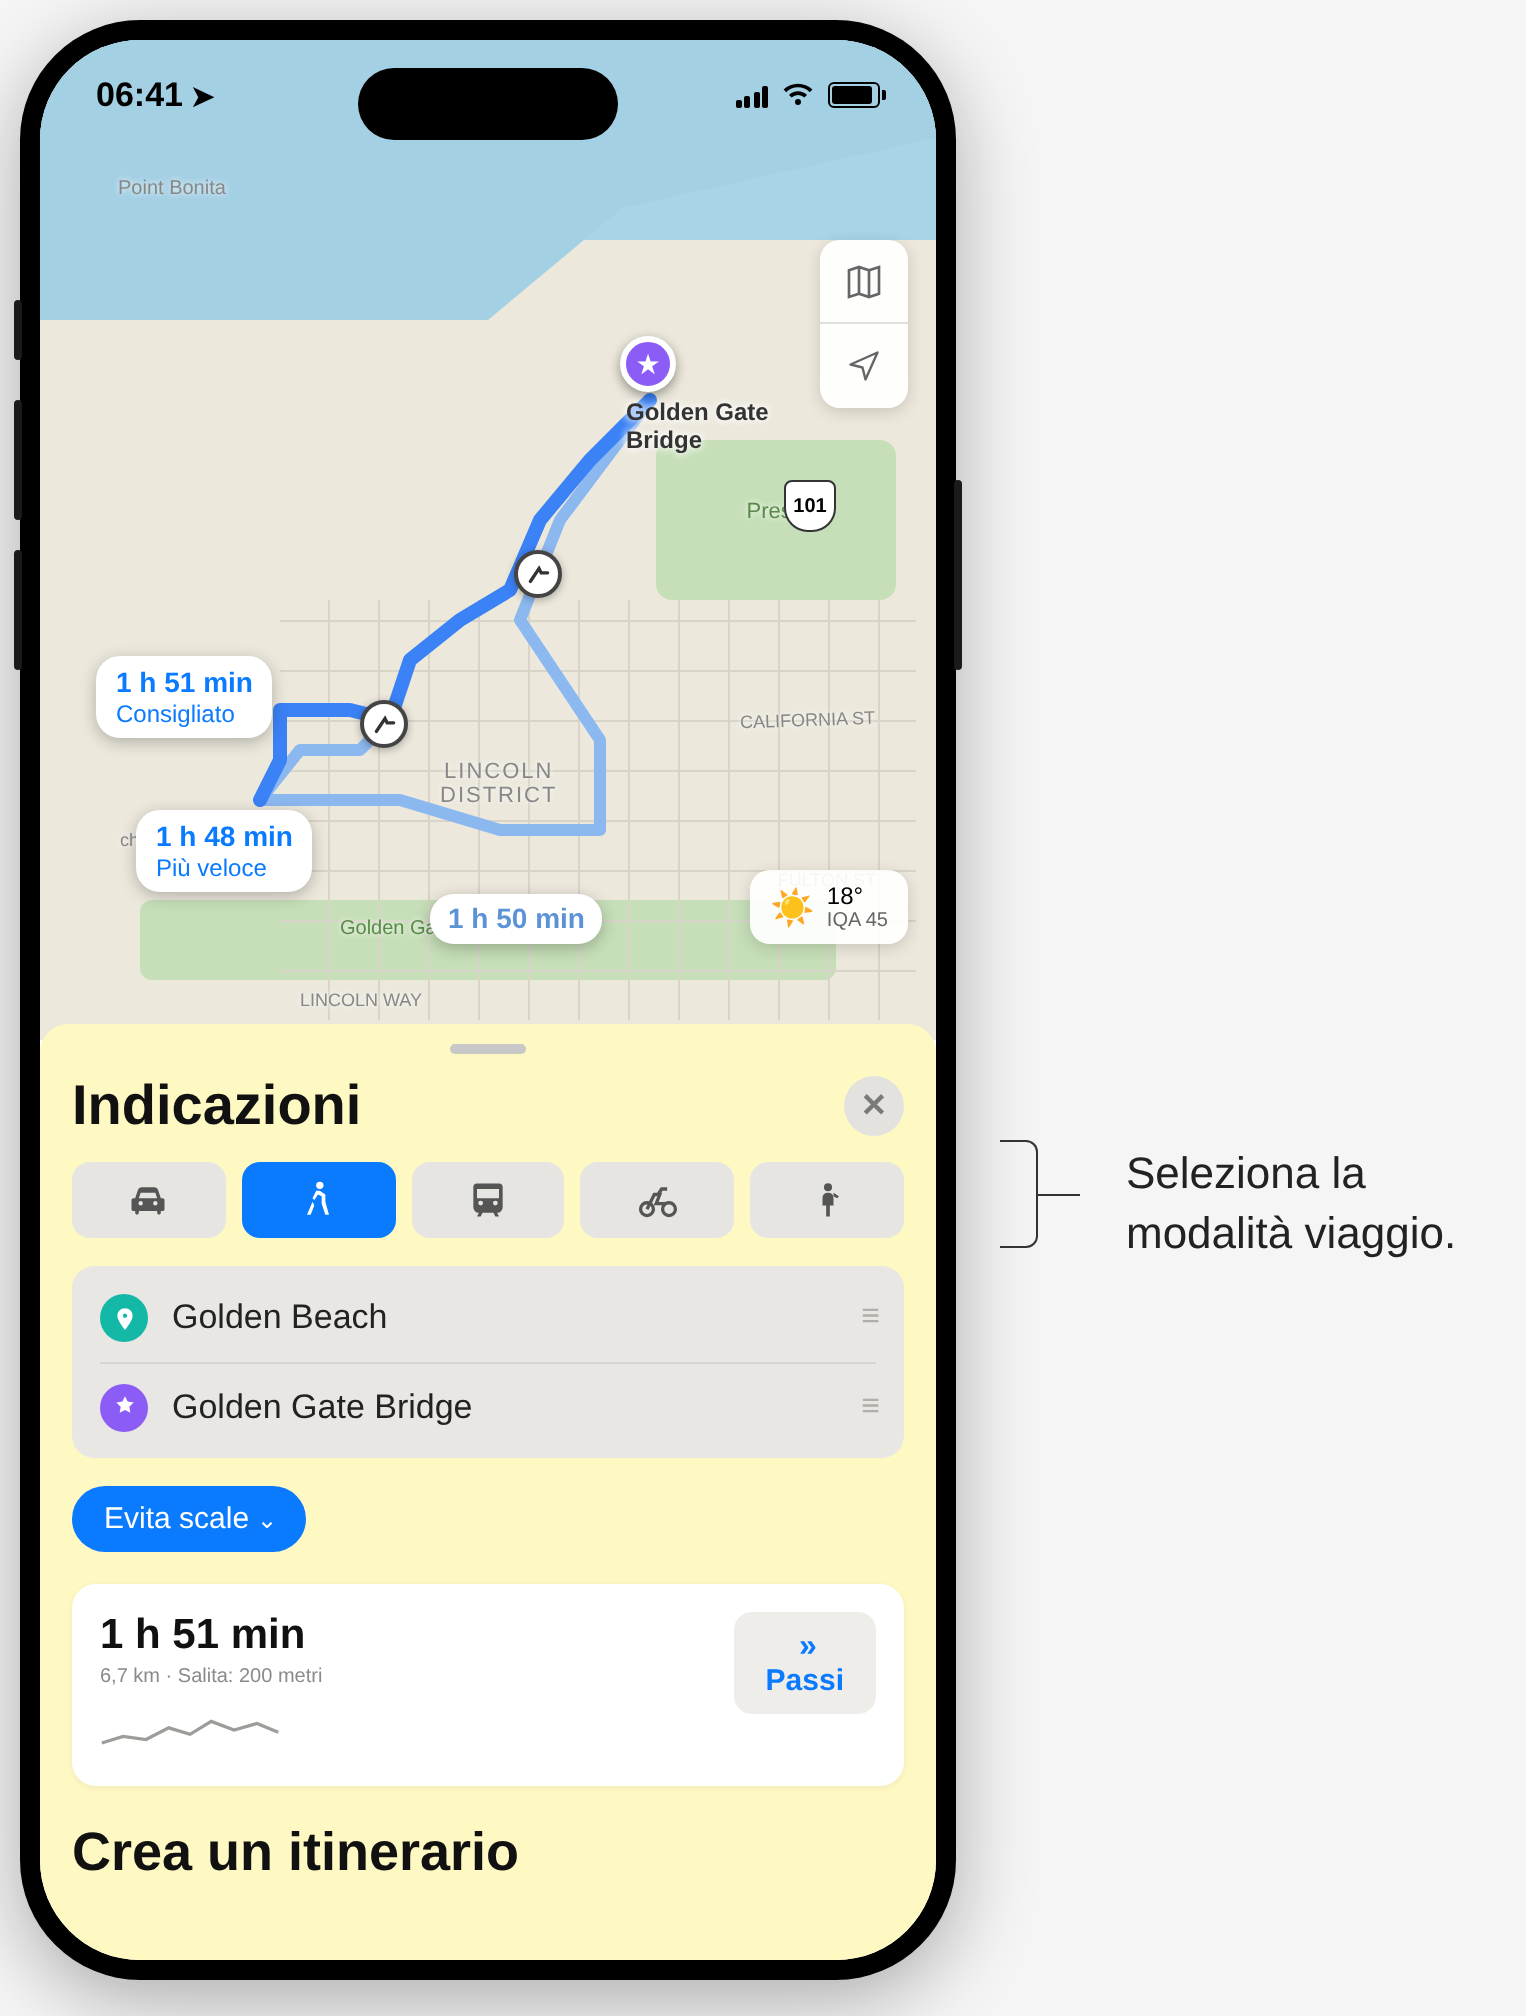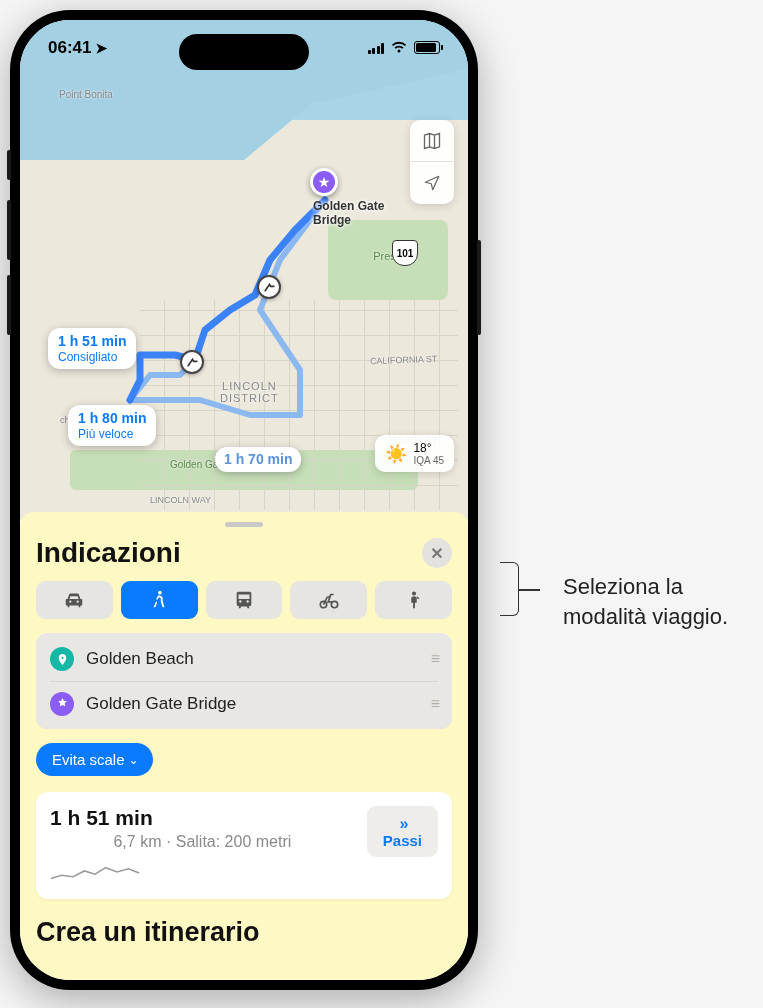--- a/index.html
+++ b/index.html
@@ -158,35 +158,35 @@
   .stop-icon svg { width:13px; height:13px; fill:#fff;}
   .stop-label { flex:1; font-size:17px; color:#222;}
   .drag-handle { color:#b0afab; font-size:16px; letter-spacing:-2px;}
 
   .filter-pill { display:inline-flex; align-items:center; gap:4px; background:#0a7aff; color:#fff; border-radius:18px; padding:8px 14px 8px 16px; font-size:15px; font-weight:500; margin-bottom:16px;}
   .filter-pill .chev { font-size:12px;}
 
   .route-card { background:#fff; border-radius:12px; padding:14px 14px 10px; box-shadow:0 1px 3px rgba(0,0,0,0.06); display:flex; gap:12px; align-items:flex-start; margin-bottom:14px;}
   .route-info { flex:1;}
   .route-time { font-size:21px; font-weight:700; color:#111; margin-bottom:3px;}
-  .route-sub { font-size:16px; color:#8a8a88; margin-bottom:8px;text-align:center;}
+  .route-sub { font-size:10px; color:#8a8a88; margin-bottom:8px;}
   .elev-chart { width:90px; height:26px;}
   .steps-btn { background:#eeedea; border-radius:9px; padding:10px 16px 7px; text-align:center; color:#0a7aff; min-width:70px;}
   .steps-btn .arrows { font-size:16px; font-weight:700; letter-spacing:-3px; display:block; line-height:1;}
   .steps-btn .label { font-size:15px; font-weight:600;text-align:center;}
 
   .footer-link { font-size:27px; font-weight:700; color:#111; padding:4px 0;}
 
   
   .callout {
     position:absolute;
     left:500px;
     top:564px;
     display:flex;
-    align-items:flex-start;
+    align-items:center;
   }
   .callout-bracket {
     width:22px;
     height:54px;
     border:1.5px solid #333;
     border-left:none;
     border-radius:0 6px 6px 0;
     margin-top:-2px;
     position:relative;
   }
@@ -291,25 +291,25 @@
       <div class="dest-label">
         <div>Golden Gate</div>
         <div>Bridge</div>
       </div>
 
       <div class="route-badge" style="top:308px; left:28px;">
         <div class="time">1 h 51 min</div>
         <div class="sub">Consigliato</div>
       </div>
       <div class="route-badge" style="top:385px; left:48px;">
-        <div class="time">1 h 80 min</div>
+        <div class="time">1 h 48 min</div>
         <div class="sub">Più veloce</div>
       </div>
       <div class="route-badge alt plain" style="top:427px; left:195px;">
-        <div class="time">1 h 70 min</div>
+        <div class="time">1 h 50 min</div>
       </div>
 
       <div class="map-controls">
         <div class="map-ctrl-btn">
           <svg width="20" height="20" viewBox="0 0 24 24">
               <path d="M3 5l6-2 6 2 6-2v16l-6 2-6-2-6 2V5z M9 3v16 M15 5v16" stroke="#666" stroke-width="1.6" fill="none"></path>
             </svg>
         </div>
         <div class="map-ctrl-btn">
           <svg width="18" height="18" viewBox="0 0 24 24">

